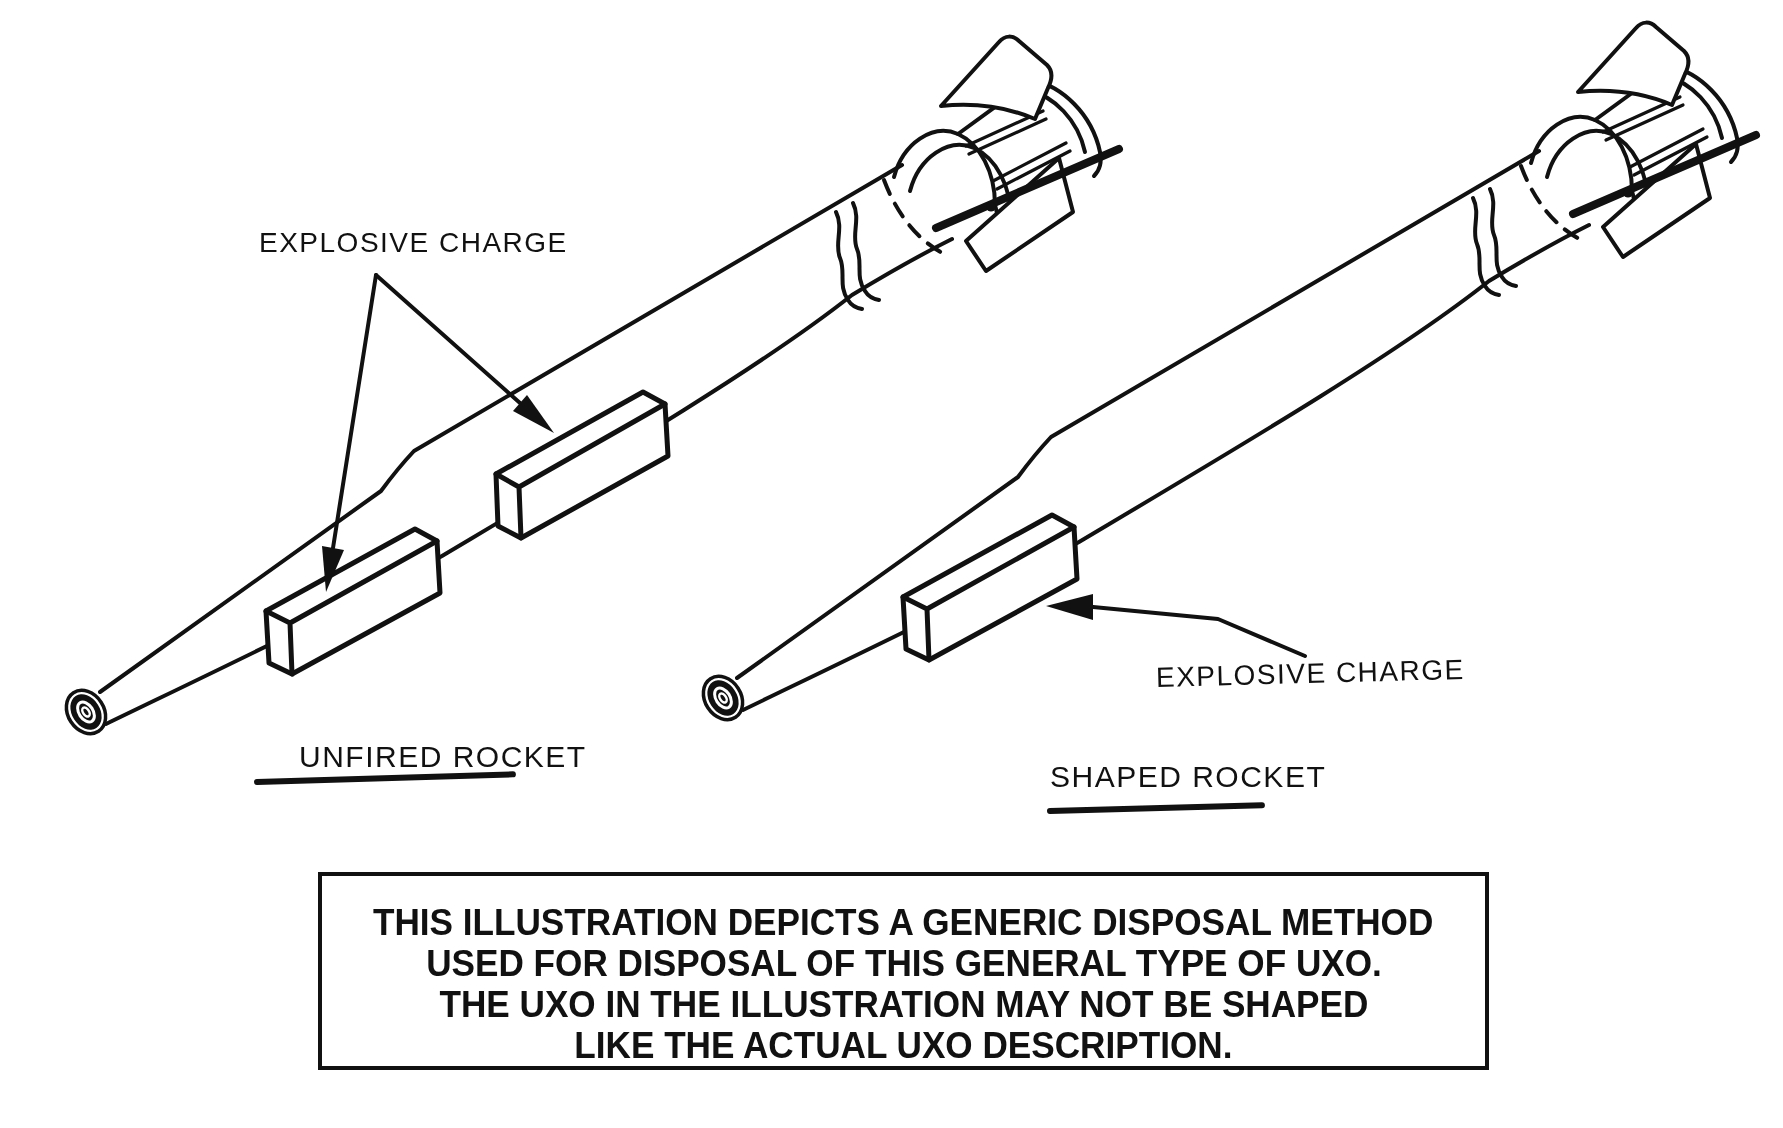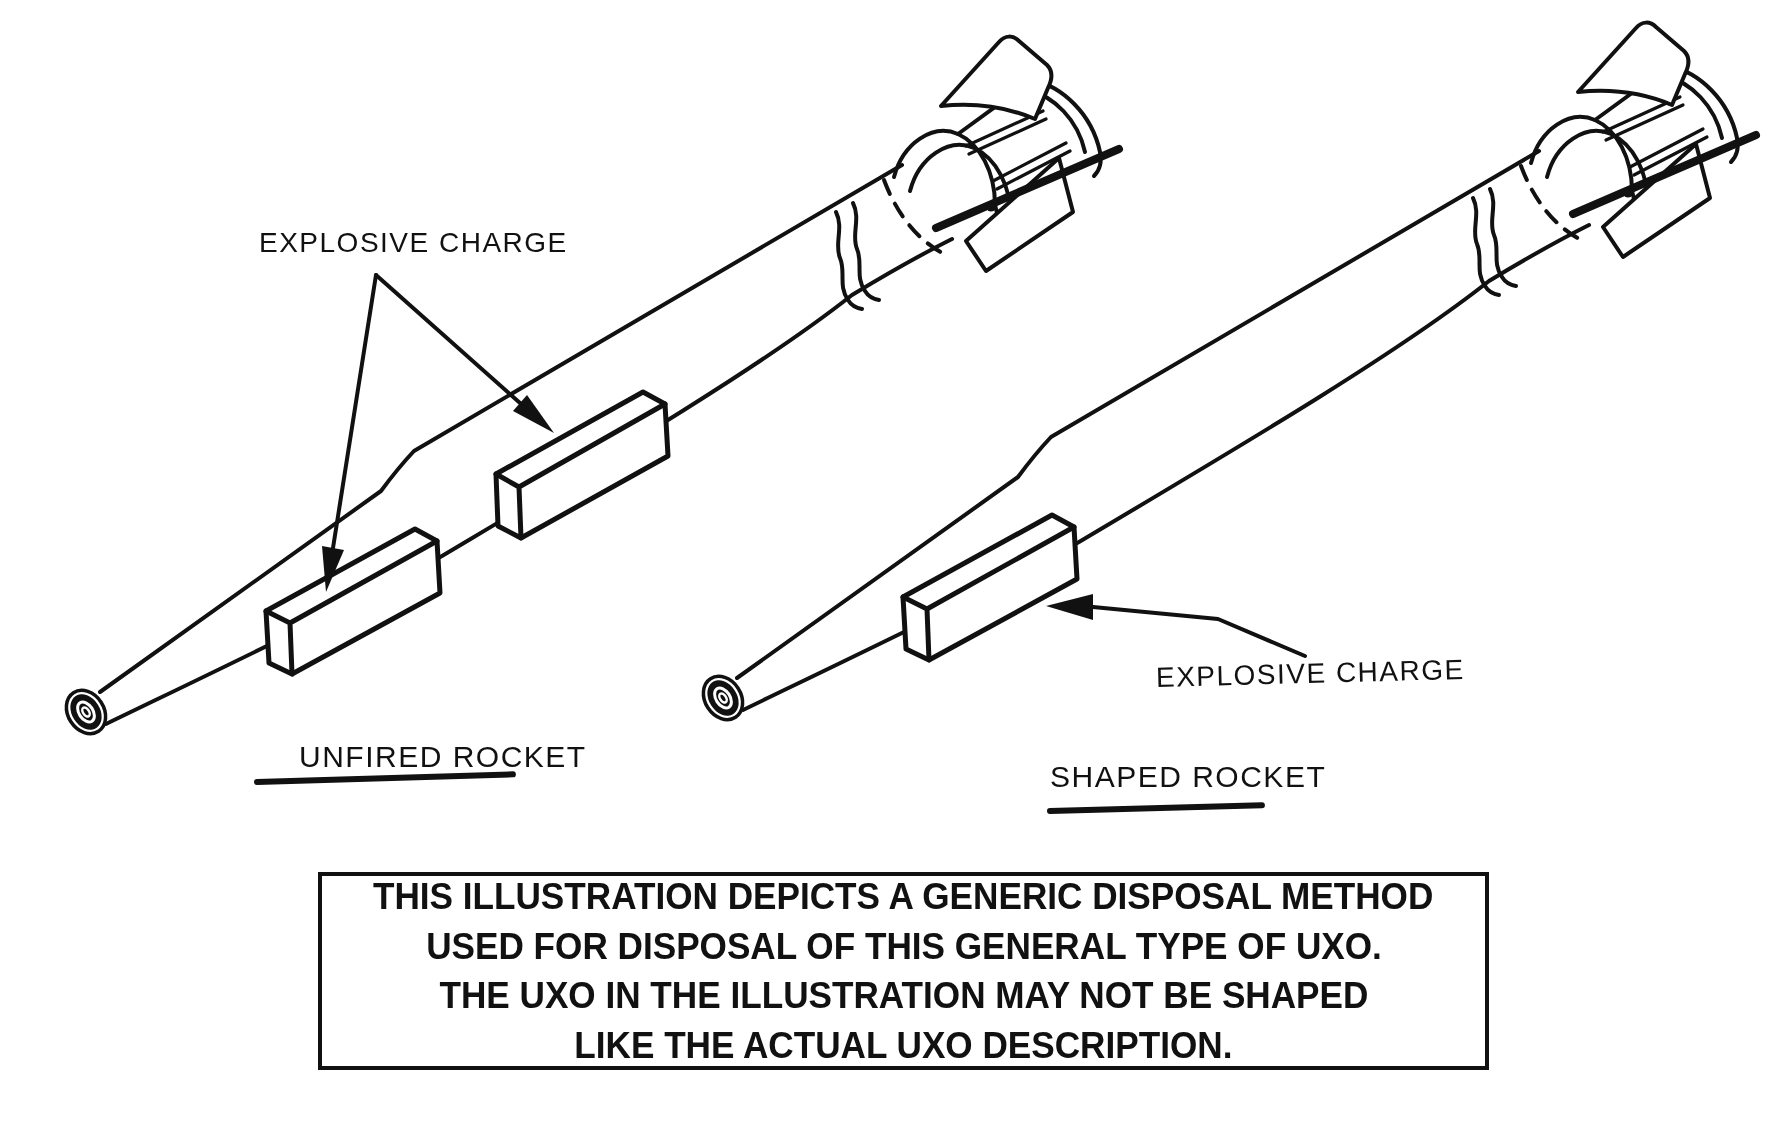--- a/index.html
+++ b/index.html
@@ -27,21 +27,21 @@
   .caption{
     position:absolute;white-space:nowrap;
     font-size:30px;letter-spacing:1.5px;color:#111111;
   }
   .underline{
     position:absolute;background:#111111;height:6px;border-radius:3px;
   }
   #note-box{
     position:absolute;left:318px;top:872px;width:1171px;height:198px;
     border:4px solid #111111;box-sizing:border-box;
-    display:flex;flex-direction:column;justify-content:space-between;align-items:center;
+    display:flex;flex-direction:column;justify-content:flex-end;align-items:center;
   }
   #note-box .note-line{
     font-weight:bold;font-size:37px;line-height:41px;letter-spacing:0px;
     transform:scaleX(0.95);transform-origin:center;
     text-align:center;white-space:nowrap;color:#111111;
   }
 </style>
 </head>
 <body>
 

